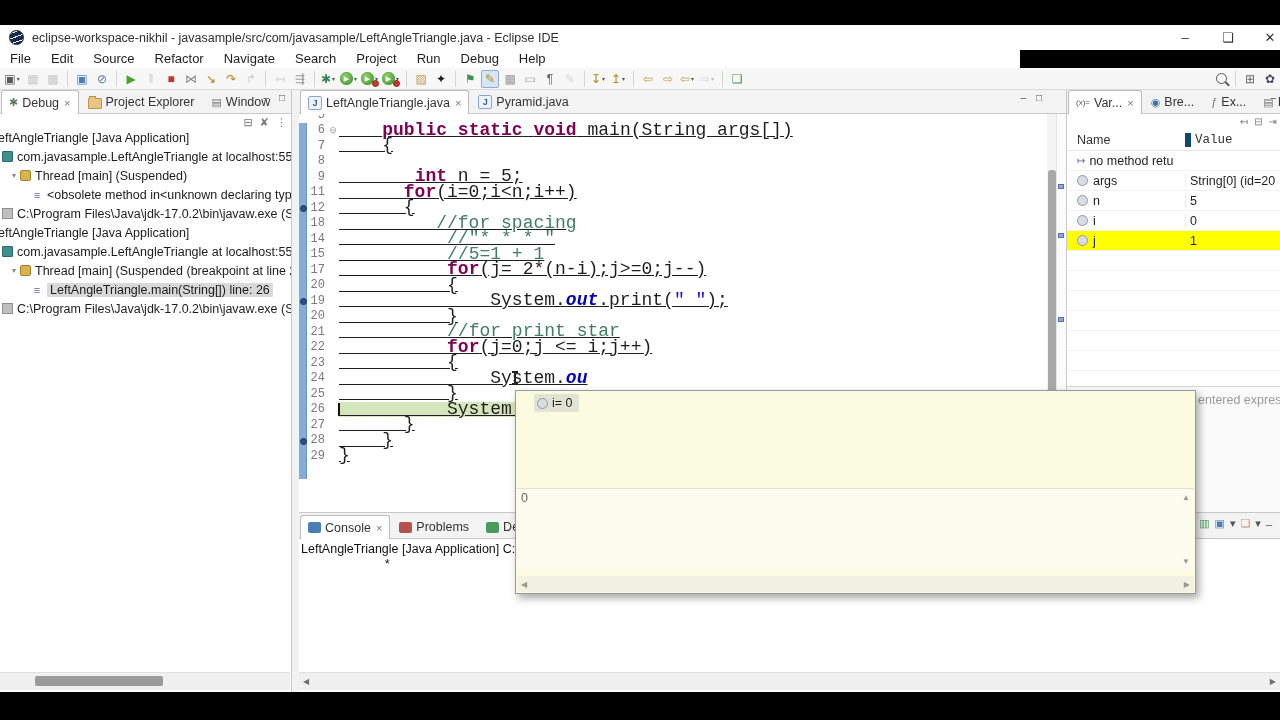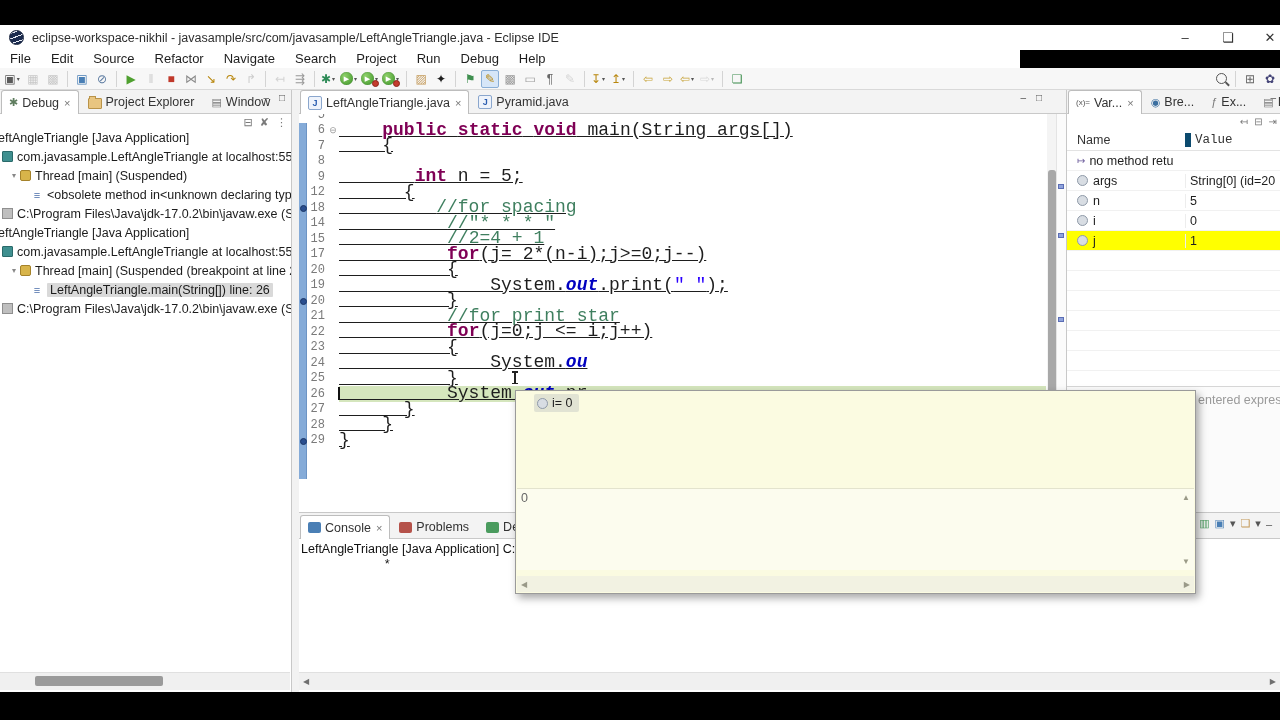--- a/index.html
+++ b/index.html
@@ -410,38 +410,43 @@
             <span class="ln">8</span>
             <span class="fold"></span>
             <pre></pre>
           </div>
           <div class="codeline">
             <span class="ln">9</span>
             <span class="fold"></span>
             <pre><span>       </span><span class="k">int</span><span> n = 5;</span></pre>
           </div>
           <div class="codeline">
+            <span class="ln">11</span>
+            <span class="fold"></span>
+            <pre><span>      </span><span class="k">for</span><span>(i=0;i&lt;n;i++)</span></pre>
+          </div>
+          <div class="codeline">
             <span class="ln">12</span>
             <span class="fold"></span>
             <pre><span>      {</span></pre>
           </div>
           <div class="codeline">
             <span class="ln">18</span>
             <span class="fold"></span>
             <pre><span>         </span><span class="c">//for spacing</span></pre>
           </div>
           <div class="codeline">
             <span class="ln">14</span>
             <span class="fold"></span>
             <pre><span>          </span><span class="c">//"* * * "</span></pre>
           </div>
           <div class="codeline">
             <span class="ln">15</span>
             <span class="fold"></span>
-            <pre><span>          </span><span class="c">//2=4 + 1</span></pre>
+            <pre><span>          </span><span class="c">//5=1 + 1</span></pre>
           </div>
           <div class="codeline">
             <span class="ln">17</span>
             <span class="fold"></span>
             <pre><span>          </span><span class="k">for</span><span>(j= 2*(n-i);j&gt;=0;j--)</span></pre>
           </div>
           <div class="codeline">
             <span class="ln">20</span>
             <span class="fold"></span>
             <pre><span>          {</span></pre>

